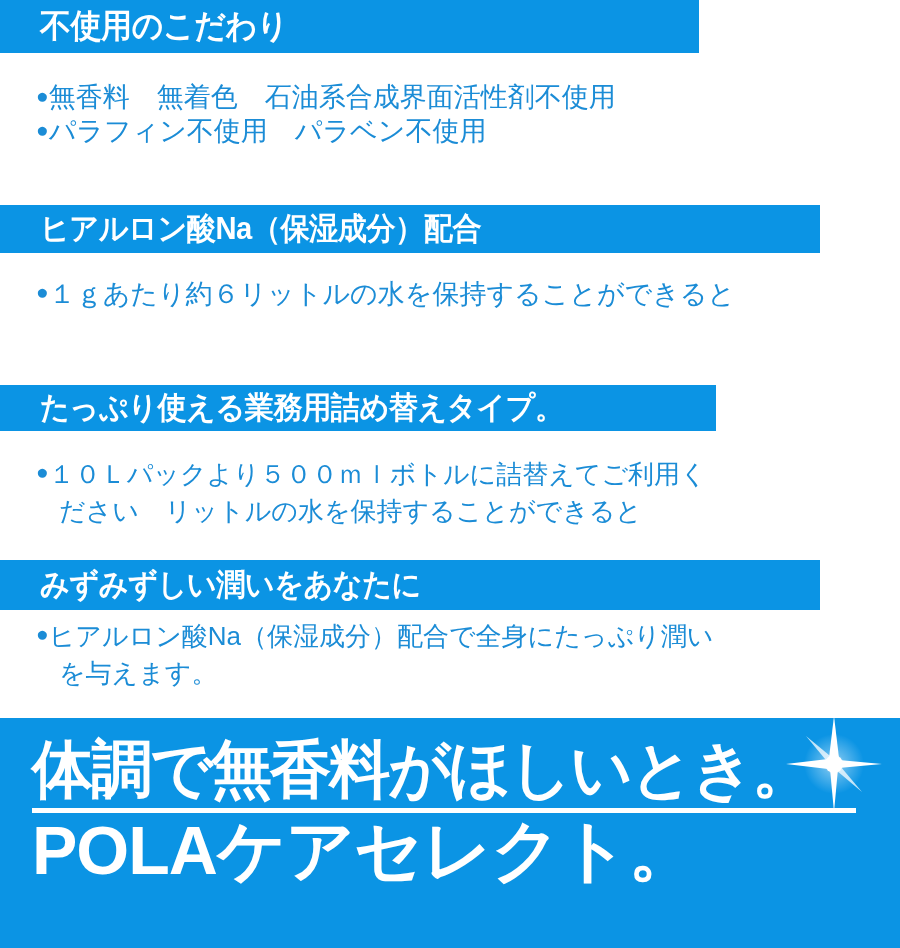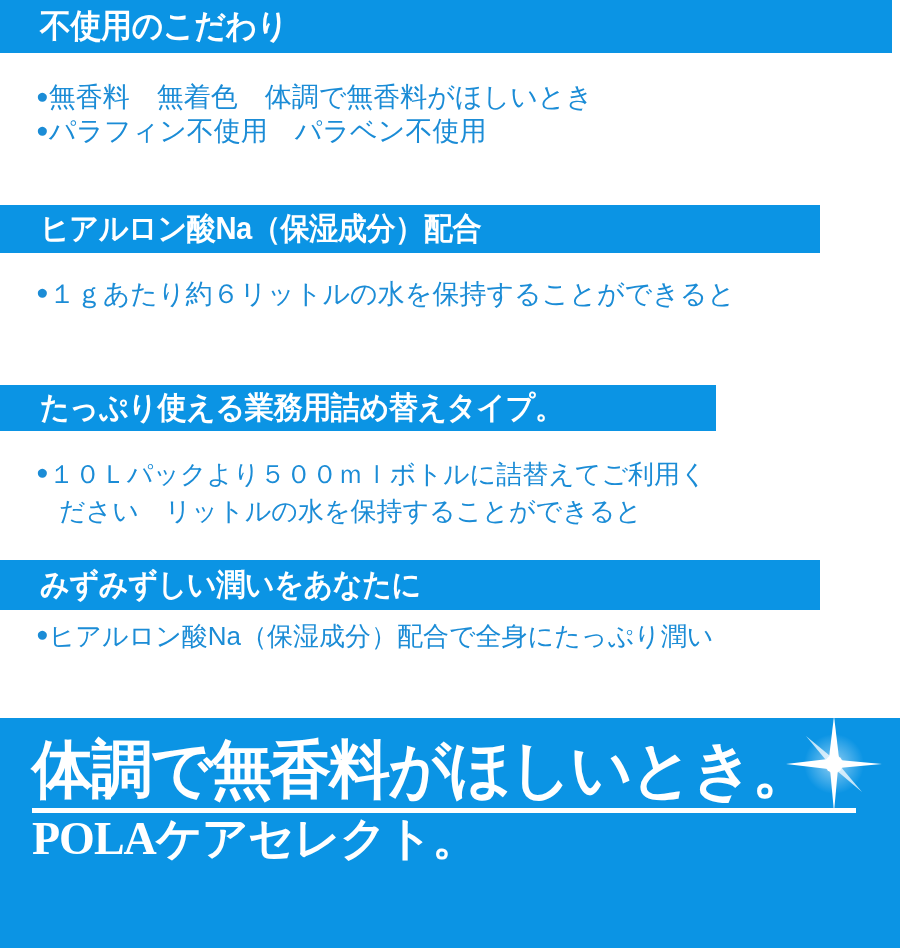--- a/index.html
+++ b/index.html
@@ -100,50 +100,49 @@
     width: 824px;
     height: 5px;
     background: #ffffff;
   }
   .banner-line2 {
     position: absolute;
     left: 32px;
     top: 98px;
     color: #ffffff;
     font-weight: bold;
-    font-size: 46px;
+    font-size: 68px;
     line-height: 1.0;
     letter-spacing: -1px;
     white-space: nowrap;
-    font-family: Liberation Serif, serif;
   }
 
   
   .sparkle {
     position: absolute;
     left: 786px;
     top: 716px;
     width: 96px;
     height: 96px;
     pointer-events: none;
   }
 </style>
 </head>
 <body>
 
 <div class="page">
 
-  <div class="section-bar" style="top:0px; height:53px; width:892px;">
+  <div class="section-bar" style="top:0px; height:53px; width:699px;">
     <span class="bar-title" style="font-size:33px;">不使用のこだわり</span>
   </div>
 
   <div class="bullet-block" style="top:80px; font-size:27px; line-height:34px;">
     <div class="bullet-line">
       <span class="bullet-dot" style="font-size:21px; padding-top:5px;">●</span>
-      <span class="bullet-text">無香料　無着色　体調で無香料がほしいとき</span>
+      <span class="bullet-text">無香料　無着色　石油系合成界面活性剤不使用</span>
     </div>
     <div class="bullet-line">
       <span class="bullet-dot" style="font-size:21px; padding-top:5px;">●</span>
       <span class="bullet-text">パラフィン不使用　パラベン不使用</span>
     </div>
   </div>
 
   <div class="section-bar" style="top:205px; height:48px; width:820px;">
     <span class="bar-title" style="font-size:31px;">ヒアルロン酸Na（保湿成分）配合</span>
   </div>
@@ -169,20 +168,21 @@
 
   <div class="section-bar" style="top:560px; height:50px; width:820px;">
     <span class="bar-title" style="font-size:31px;">みずみずしい潤いをあなたに</span>
   </div>
 
   <div class="bullet-block" style="top:618px; font-size:26px; line-height:37px;">
     <div class="bullet-line">
       <span class="bullet-dot" style="font-size:21px; padding-top:5px;">●</span>
       <span class="bullet-text">ヒアルロン酸Na（保湿成分）配合で全身にたっぷり潤い</span>
     </div>
+    <div class="cont-line" style="padding-left:23px;">を与えます。</div>
   </div>
 
   <div class="banner">
     <div class="banner-line1-wrap">
       <div class="banner-line1">体調で無香料がほしいとき。</div>
     </div>
     <div class="banner-underline"></div>
     <div class="banner-line2">POLAケアセレクト。</div>
   </div>
 

